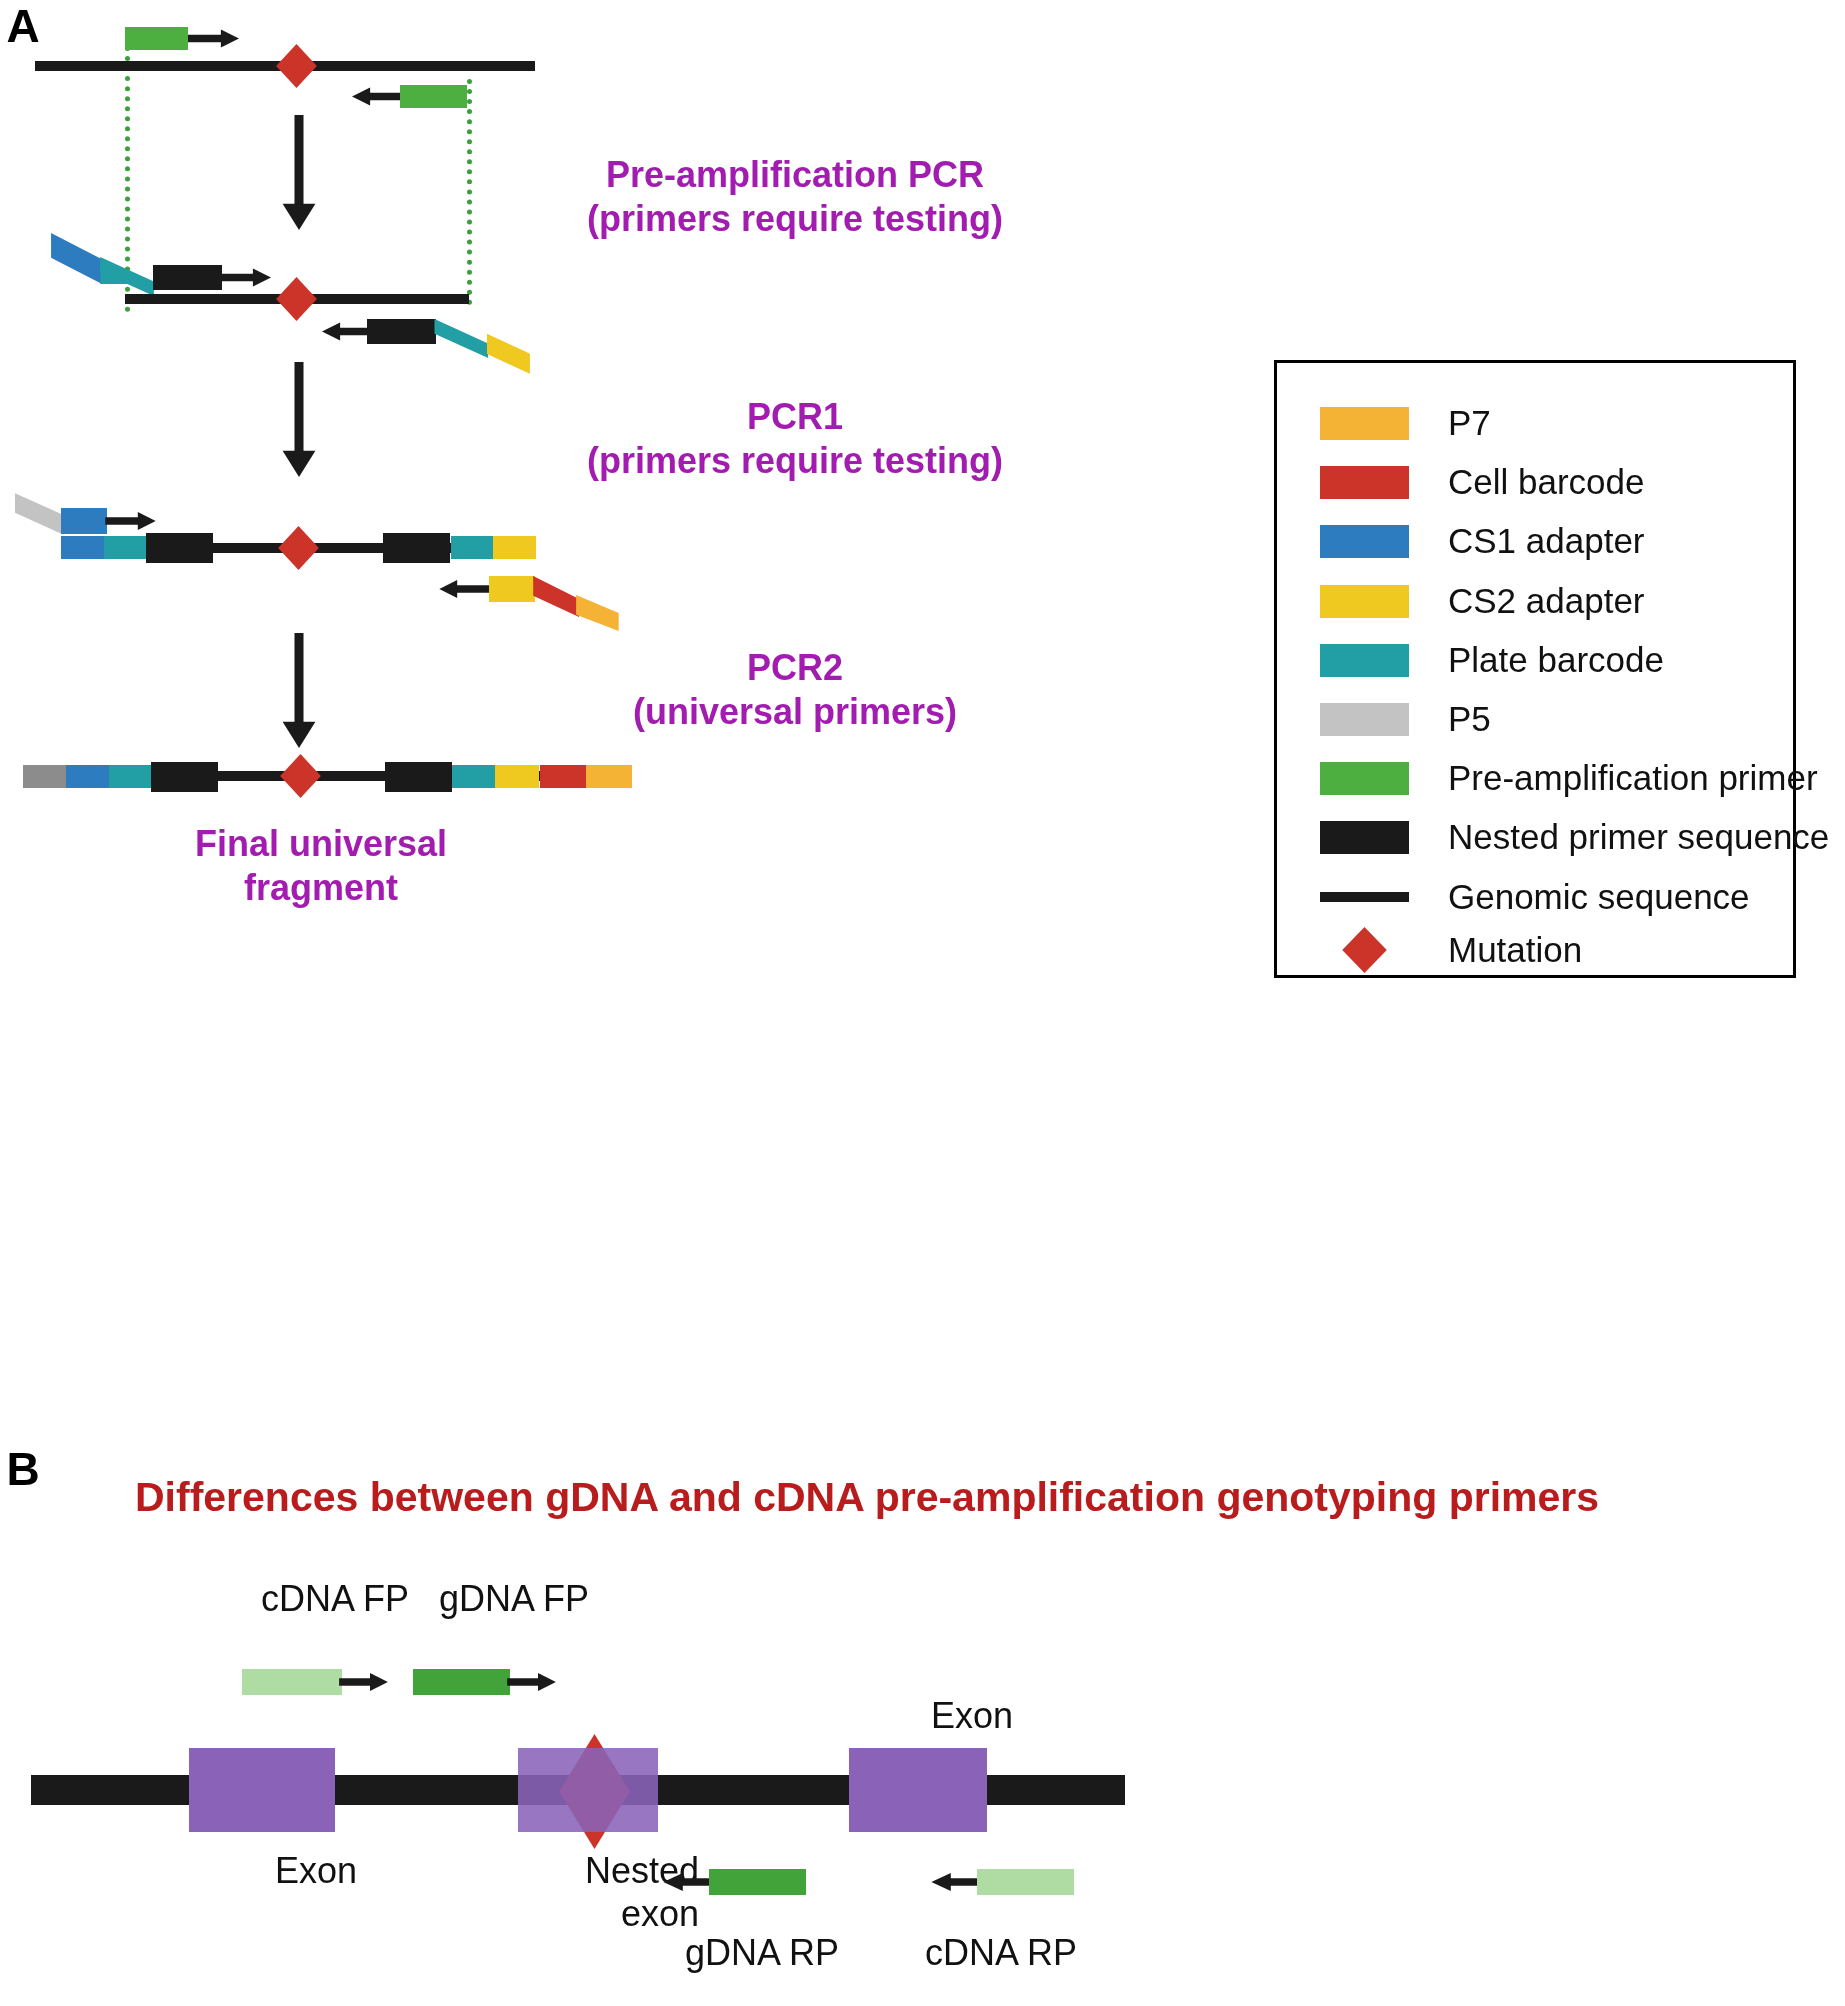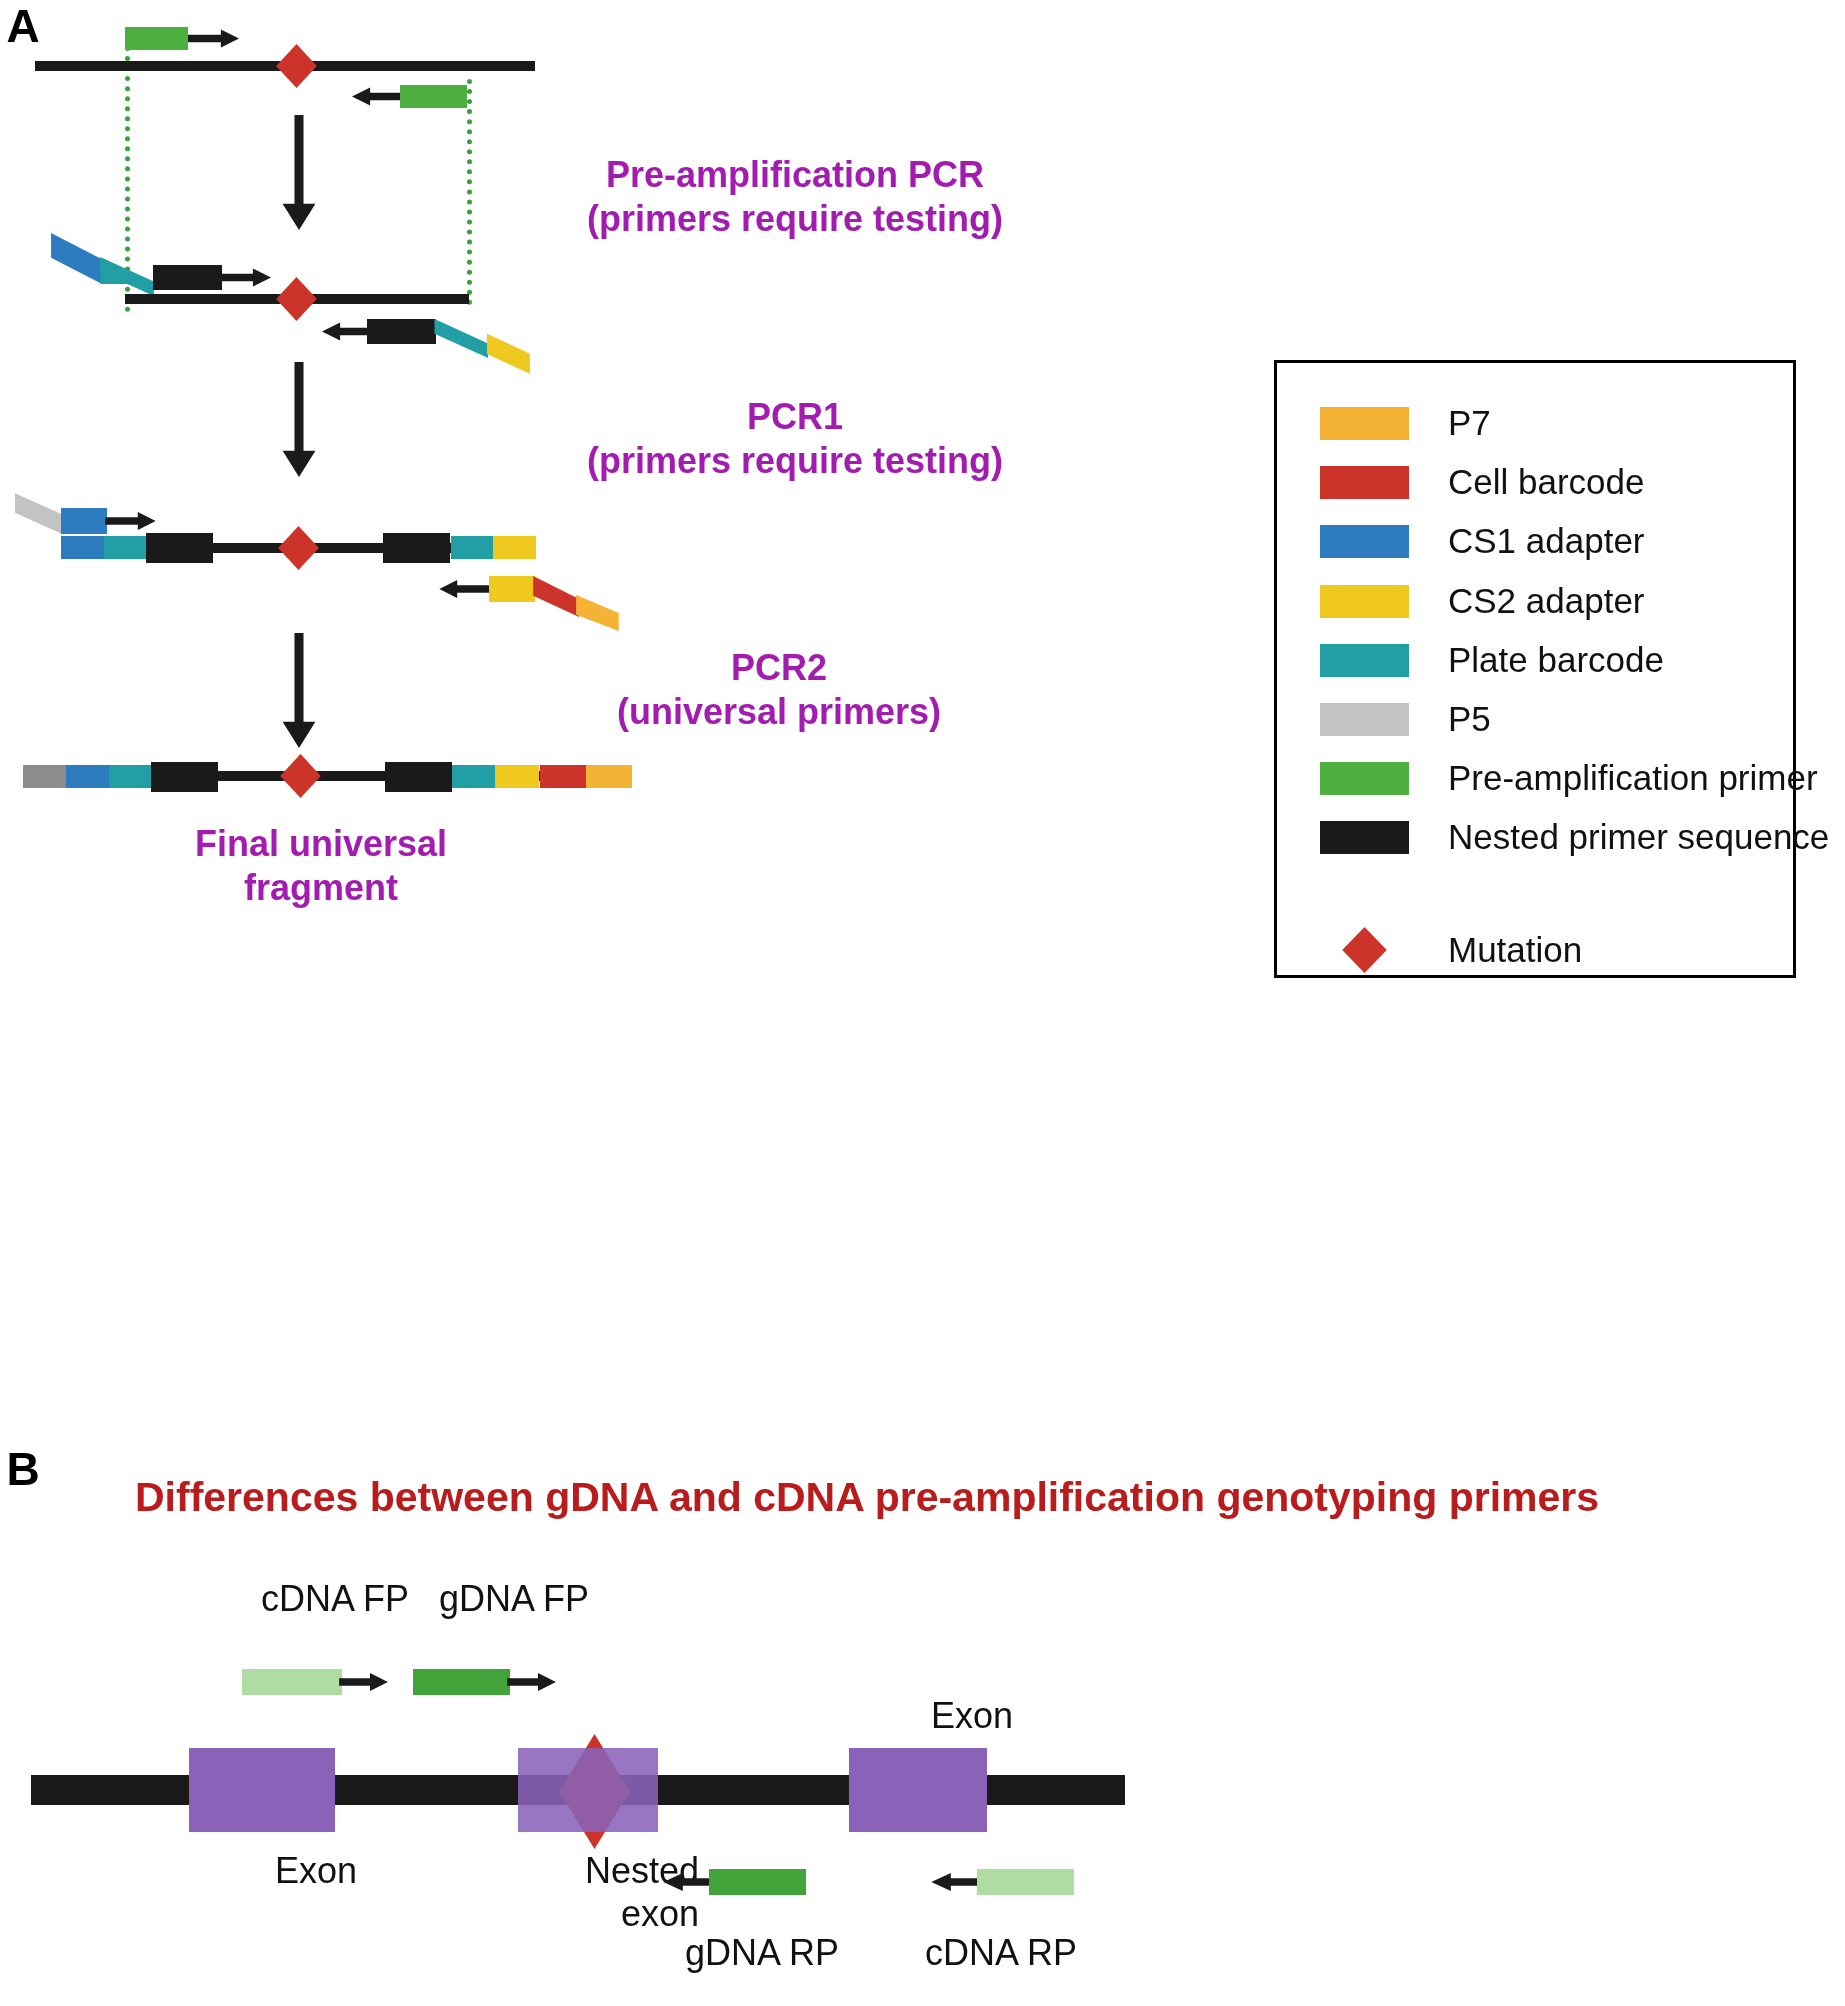--- a/index.html
+++ b/index.html
@@ -140,21 +140,21 @@
   </svg>
   <svg style="position:absolute;left:576px;top:595px;width:51px;height:36px;" viewBox="0 0 62 44">
     <polygon points="0,0 52,22 52,44 0,24" fill="#F5B335"></polygon>
   </svg>
 
   <svg class="dnarrow" style="left:276px;top:633px;width:46px;height:115px;" viewBox="0 0 56 140">
     <line x1="28" y1="0" x2="28" y2="112" stroke="#1a1a1a" stroke-width="11"></line>
     <polygon points="8,108 48,108 28,140" fill="#1a1a1a"></polygon>
   </svg>
 
-  <div class="step-label" style="left:491px;top:646px;width:576px;">PCR2
+  <div class="step-label" style="left:507px;top:646px;width:576px;">PCR2
 (universal primers)</div>
 
   <div class="gline" style="left:23px;top:771px;width:609px;height:10px;"></div>
   <div class="blk" style="left:23px;top:765px;width:43px;height:23px;background:#8C8C8C;"></div>
   <div class="blk" style="left:66px;top:765px;width:43px;height:23px;background:#2E7CC0;"></div>
   <div class="blk" style="left:109px;top:765px;width:43px;height:23px;background:#229EA5;"></div>
   <div class="blk" style="left:151px;top:762px;width:67px;height:30px;background:#1A1A1A;"></div>
   <div class="blk" style="left:385px;top:762px;width:67px;height:30px;background:#1A1A1A;"></div>
   <div class="blk" style="left:452px;top:765px;width:43px;height:23px;background:#229EA5;"></div>
   <div class="blk" style="left:495px;top:765px;width:44px;height:23px;background:#EFC820;"></div>
@@ -194,20 +194,24 @@
     <div class="legend-text">P5</div>
   </div>
   <div class="legend-row" style="left:1307px;top:817px;">
     <div class="legend-swatch" style="background:#1A1A1A;"></div>
     <div class="legend-text">Nested primer sequence</div>
   </div>
   <div class="legend-row" style="left:1307px;top:758px;">
     <div class="legend-swatch" style="background:#4CAF3F;"></div>
     <div class="legend-text">Pre-amplification primer</div>
   </div>
+  <div class="legend-row" style="left:1307px;top:877px;">
+    <div class="legend-swatch line" style="background:#1A1A1A;"></div>
+    <div class="legend-text">Genomic sequence</div>
+  </div>
   <div class="legend-row" style="left:1307px;top:926px;">
     <svg style="width:89px;height:48px;" viewBox="0 0 108 58">
       <polygon points="54,1 81,29 54,57 27,29" fill="#CC3329"></polygon>
     </svg>
     <div class="legend-text">Mutation</div>
   </div>
 
   <div class="panel-letter" style="left:6.6px;top:1446px;">B</div>
 
   <div class="pb-title" style="left:135px;top:1474px;">Differences between gDNA and cDNA pre-amplification genotyping primers</div>

